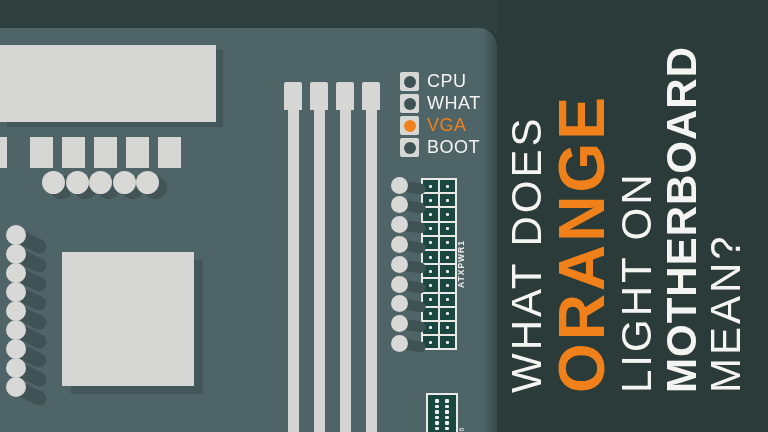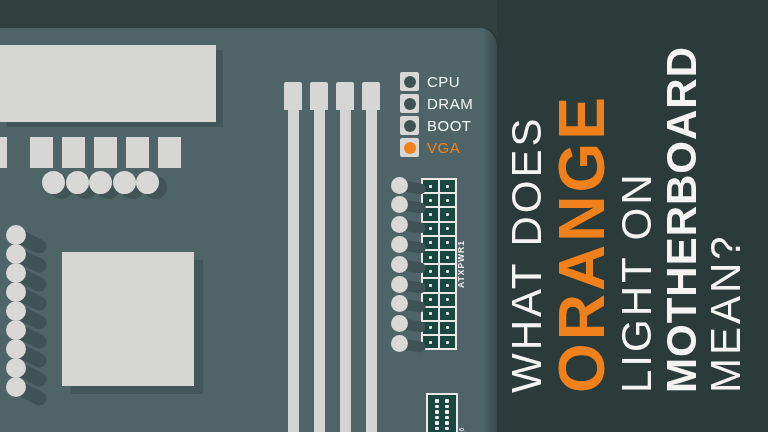--- a/index.html
+++ b/index.html
@@ -33,21 +33,21 @@
   .cap-shadow{position:absolute;border-radius:50%;background:#435456;}
   .cap-stem{position:absolute;background:#3f5254;border-radius:8px;transform-origin:left center;}
   
   .ram-body{position:absolute;top:54px;height:350px;width:11px;background:#d4d5d3;}
   .ram-tab{position:absolute;top:54px;height:28px;width:18px;background:#d6d7d5;border-radius:2px 2px 0 0;}
   
   .debug-leds{position:absolute;left:400px;top:44px;}
   .led-row{display:flex;align-items:center;gap:8px;margin-bottom:3px;height:19px;}
   .led-box{width:19px;height:19px;background:#d7d8d6;border-radius:2px;display:flex;align-items:center;justify-content:center;flex:0 0 auto;}
   .led-dot{width:12px;height:12px;border-radius:50%;background:#3e5254;}
-  .led-label{font-size:15px;letter-spacing:0.5px;color:#f3f4f2;line-height:19px;}
+  .led-label{font-size:18px;letter-spacing:0.5px;color:#f3f4f2;line-height:19px;}
   .led-row.on .led-dot{background:#f08019;}
   .led-row.on .led-label{color:#f08019;}
   
   .fan-block{position:absolute;left:224px;top:52px;width:46px;display:flex;flex-direction:column;align-items:center;}
   .fh-label{font-size:8px;font-weight:700;letter-spacing:0.3px;color:#e9ebe9;line-height:9px;}
   .pin-header{width:33px;height:15px;background:#1a4840;border-radius:3px;display:flex;align-items:center;justify-content:center;gap:3px;}
   .pin-header .pin{width:3.5px;height:3.5px;border-radius:50%;background:#f2f3f1;}
   .fh-label.top{margin-bottom:4px;}
   .ph-1{margin-bottom:9px;}
   .ph-2{margin-bottom:4px;}
@@ -79,33 +79,33 @@
         <div class="led-row">
           <div class="led-box">
             <div class="led-dot"></div>
           </div>
           <span class="led-label">CPU</span>
         </div>
         <div class="led-row">
           <div class="led-box">
             <div class="led-dot"></div>
           </div>
-          <span class="led-label">DRAM</span>
+          <span class="led-label">WHAT</span>
+        </div>
+        <div class="led-row on">
+          <div class="led-box">
+            <div class="led-dot"></div>
+          </div>
+          <span class="led-label">VGA</span>
         </div>
         <div class="led-row">
           <div class="led-box">
             <div class="led-dot"></div>
           </div>
           <span class="led-label">BOOT</span>
-        </div>
-        <div class="led-row on">
-          <div class="led-box">
-            <div class="led-dot"></div>
-          </div>
-          <span class="led-label">VGA</span>
         </div>
       </div>
 
     <div class="atx-grid" id="atx-grid">
         <div class="atx-cell"></div>
         <div class="atx-cell"></div>
         <div class="atx-cell"></div>
         <div class="atx-cell"></div>
         <div class="atx-cell"></div>
         <div class="atx-cell"></div>

